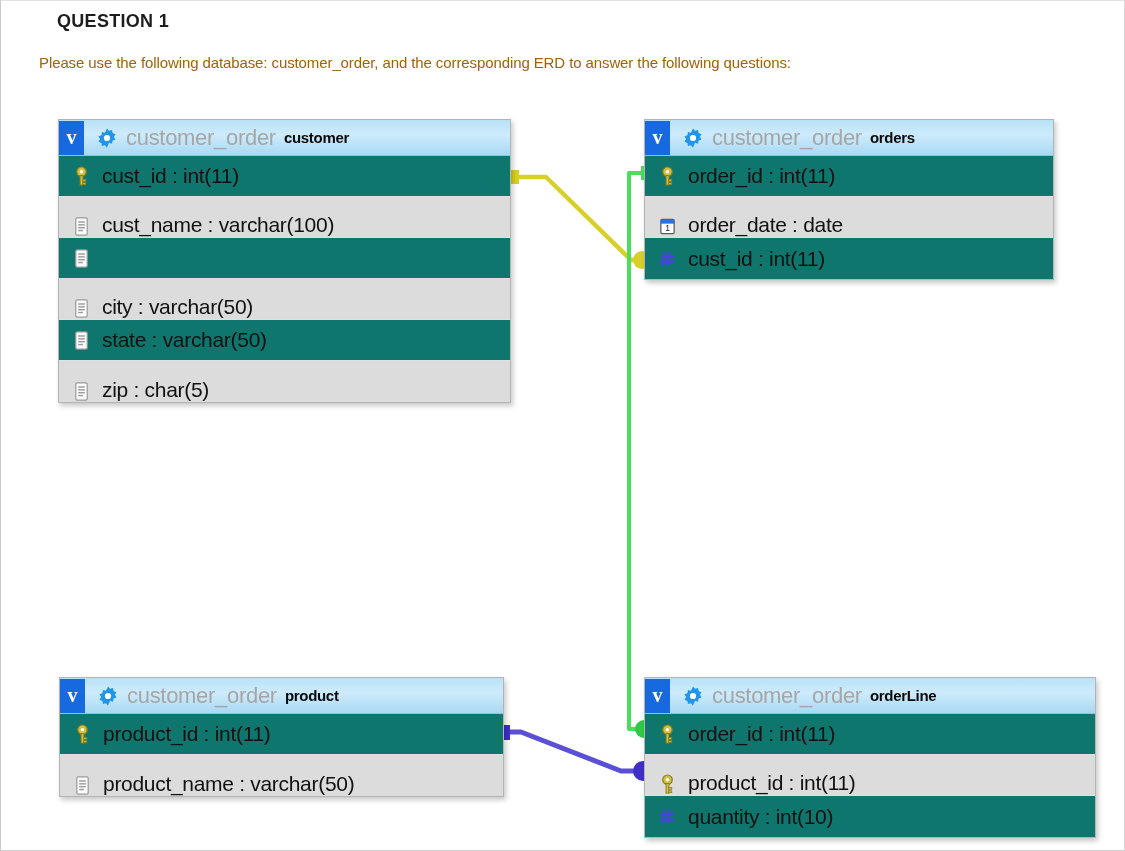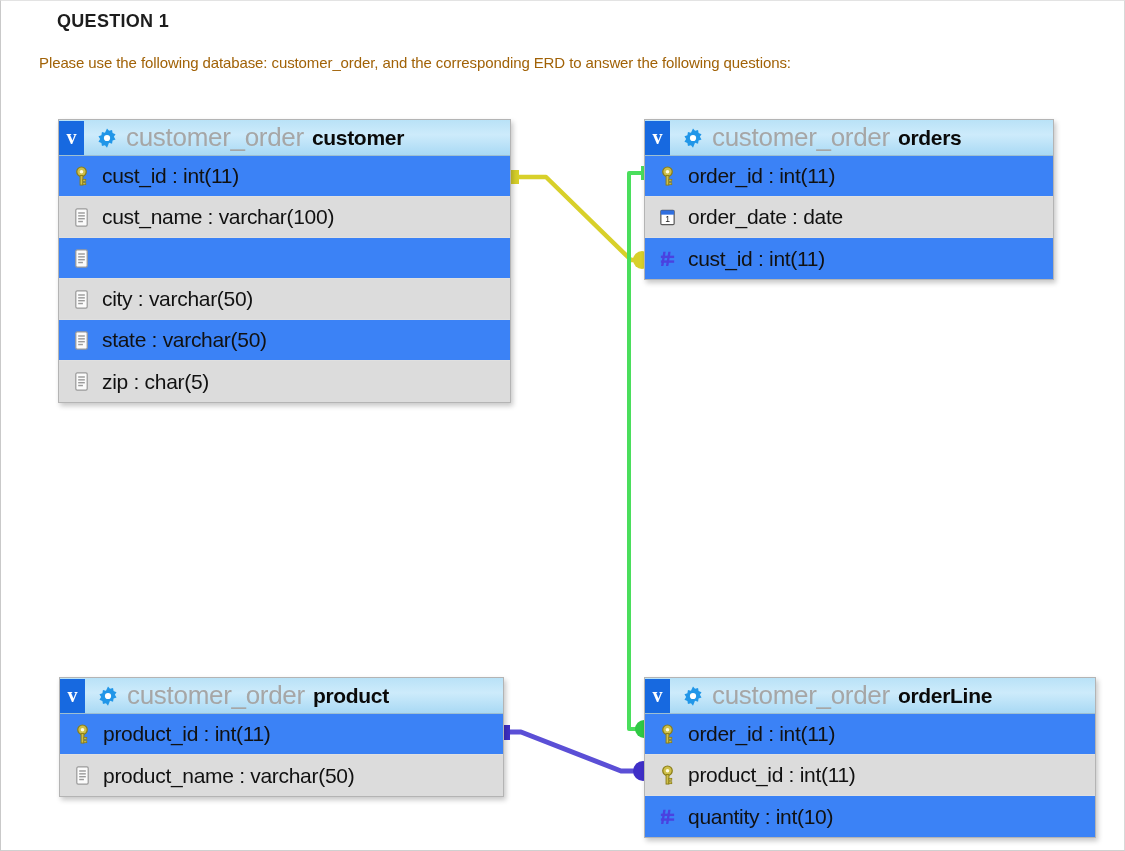--- a/index.html
+++ b/index.html
@@ -91,29 +91,29 @@
   .gear-icon {
     flex: 0 0 auto;
     margin-left: 12px;
     margin-right: 8px;
     width: 22px;
     height: 22px;
     display: block;
   }
 
   .schema-name {
-    font-size: 26px;
+    font-size: 22px;
     color: #a6a6a6;
     font-family: "Liberation Sans", sans-serif;
     letter-spacing: -0.3px;
     white-space: nowrap;
   }
 
   .table-name {
-    font-size: 21px;
+    font-size: 15px;
     color: #0a0a0a;
     font-weight: bold;
     margin-left: 8px;
     font-family: "Liberation Sans", sans-serif;
     letter-spacing: -0.3px;
     white-space: nowrap;
   }
 
   .erd-row {
     height: 41px;
@@ -121,22 +121,22 @@
     align-items: center;
     padding-left: 13px;
     font-size: 21px;
     color: #111111;
     letter-spacing: -0.3px;
     white-space: nowrap;
     border-bottom: 1px solid #e0e0e0;
   }
   .erd-row:last-child { border-bottom: none; }
 
-  .erd-row.odd  { background: #3b82f6; }
-  .erd-row.even { background: #dcdcdc; }
+  .erd-row.odd  { background: #0f766e; }
+  .erd-row.even { background: #dcdcdc; align-items: flex-end; }
 
   .col-icon {
     flex: 0 0 auto;
     width: 19px;
     height: 21px;
     margin-right: 11px;
     display: block;
   }
 
   .col-text { font-family: "Liberation Sans", sans-serif; }

